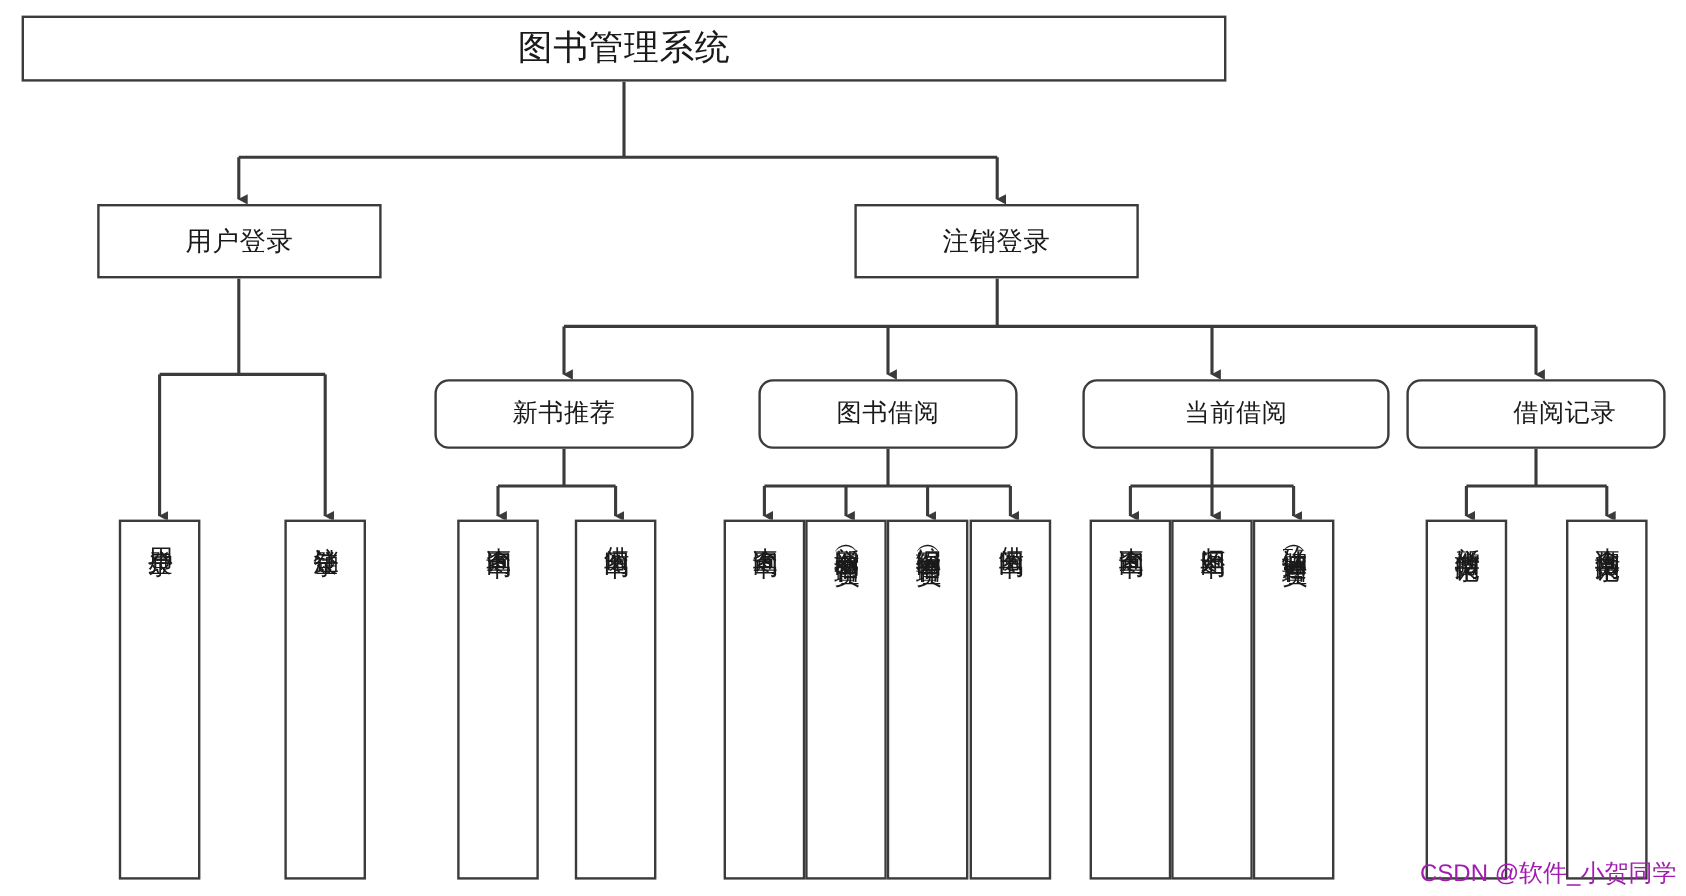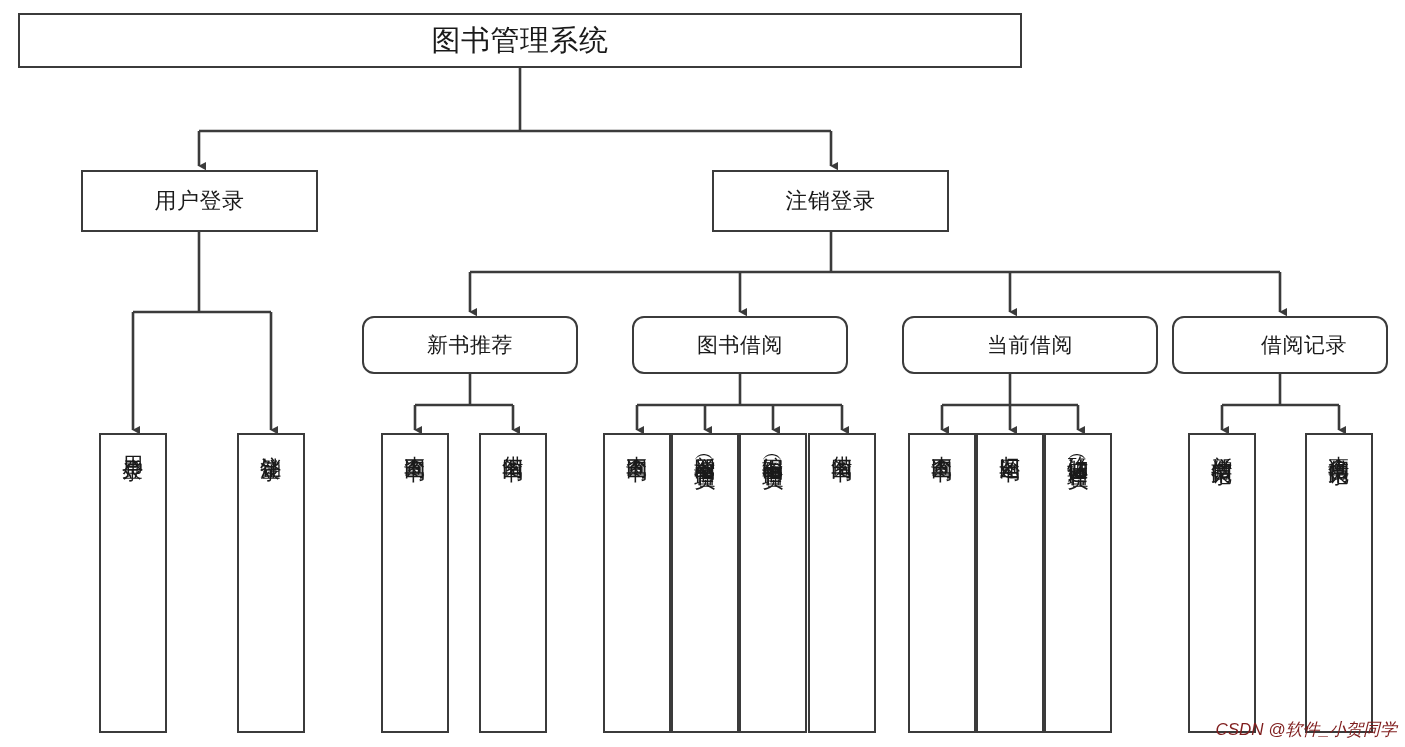--- a/index.html
+++ b/index.html
@@ -59,26 +59,25 @@
     text-orientation: upright;
     font-size: 21px;
     line-height: 1.12;
     letter-spacing: 2px;
     white-space: nowrap;
   }
   .watermark {
     position: absolute;
     right: 8px;
     bottom: 6px;
-    font-size: 17px;
-    color: #7f1d1d;
+    font-size: 20px;
+    color: #a21caf;
     white-space: nowrap;
     z-index: 3;
     font-family: "Liberation Sans", "DejaVu Sans", sans-serif;
-    font-style: italic;
   }
 </style>
 </head>
 <body>
 
 <div id="canvas">
 
   <svg id="edges" viewBox="0 0 1405 747" xmlns="http://www.w3.org/2000/svg">
     <defs>
       <marker id="arrow" markerWidth="10" markerHeight="10" refX="4.6" refY="7.4" orient="auto" markerUnits="userSpaceOnUse">

